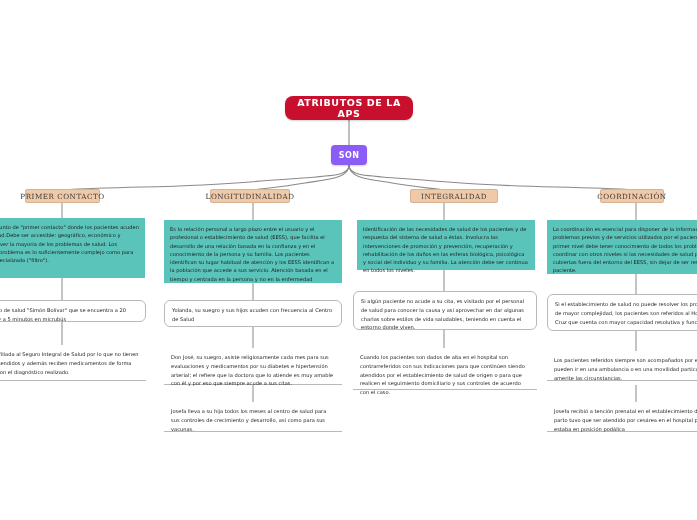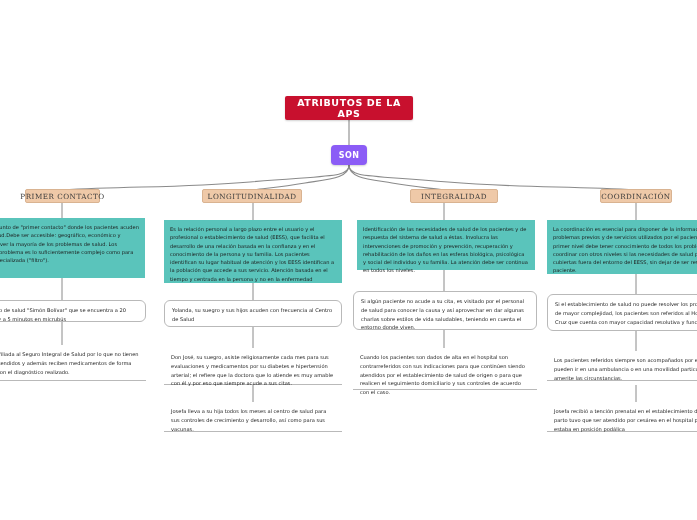--- a/index.html
+++ b/index.html
@@ -34,21 +34,21 @@
   }
 
   
   .root-node {
     position: absolute;
     left: 285px;
     top: 96px;
     width: 128px;
     height: 24px;
     background: #c8102e;
-    border-radius: 2px;
+    border-radius: 8px;
     display: flex;
     align-items: center;
     justify-content: center;
     color: #ffffff;
     font-size: 9.5px;
     font-weight: bold;
     letter-spacing: 0.6px;
     font-family: "DejaVu Sans", sans-serif;
     box-shadow: 0 1px 2px rgba(0,0,0,0.18);
     text-align: center;
@@ -161,23 +161,23 @@
     <path d="M636,274 L636,294" stroke="#8a8a8a" stroke-width="1" fill="none"></path>
     <path d="M636,331 L636,351" stroke="#8a8a8a" stroke-width="1" fill="none"></path>
     <path d="M636,385 L636,402" stroke="#8a8a8a" stroke-width="1" fill="none"></path>
   </svg>
 
   <div class="root-node">ATRIBUTOS DE LA APS</div>
 
   <div class="son-node">SON</div>
 
   <div class="branch-label" style="left:25px; width:75px;">PRIMER CONTACTO</div>
-  <div class="branch-label" style="left:202px; width:100px;">LONGITUDINALIDAD</div>
+  <div class="branch-label" style="left:210px; width:80px;">LONGITUDINALIDAD</div>
   <div class="branch-label" style="left:410px; width:88px;">INTEGRALIDAD</div>
-  <div class="branch-label" style="left:600px; width:72px;">COORDINACIÓN</div>
+  <div class="branch-label" style="left:600px; width:64px;">COORDINACIÓN</div>
 
   <div class="teal-box" style="left:-67px; top:218px; width:212px; height:60px;">
     <p>Debe ser la entrada o punto de "primer contacto" donde los pacientes acuden por un problema de salud.Debe ser accesible: geográfico, económico y oportunoSe deben resolver la mayoría de los problemas de salud. Los médicos decidirán si el problema es lo suficientemente complejo como para requerir la atención especializada ("filtro").</p>
   </div>
 
   <div class="white-box" style="left:-62px; top:300px; width:208px; height:22px;">
     <p>Ellos acuden al centro de salud "Simón Bolívar" que se encuentra a 20 minutos caminando y a 5 minutos en micrubús</p>
   </div>
 
   <div class="white-box plain" style="left:-62px; top:345px; width:208px; height:36px; border-bottom:1px solid #b9b9b9;">

